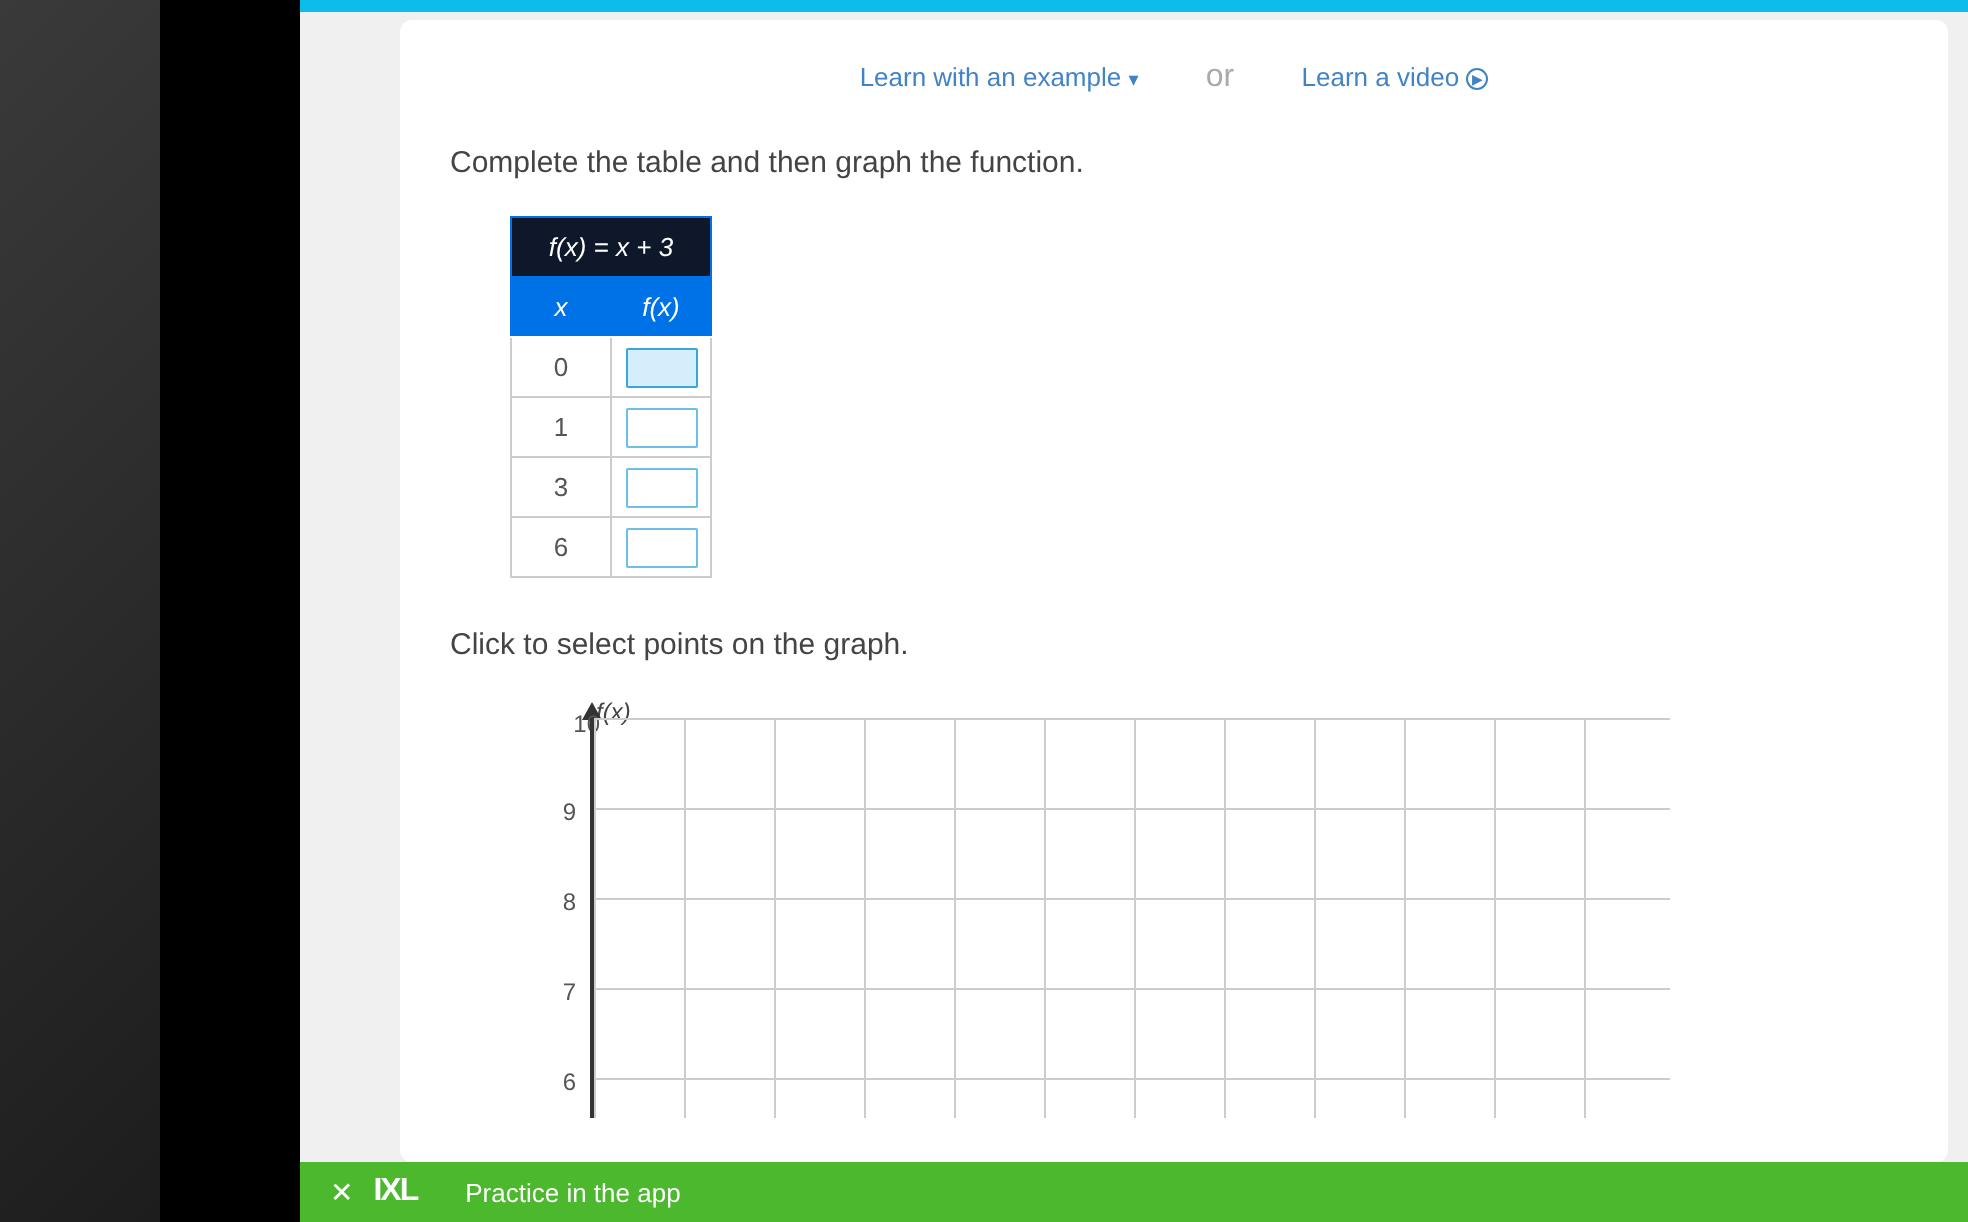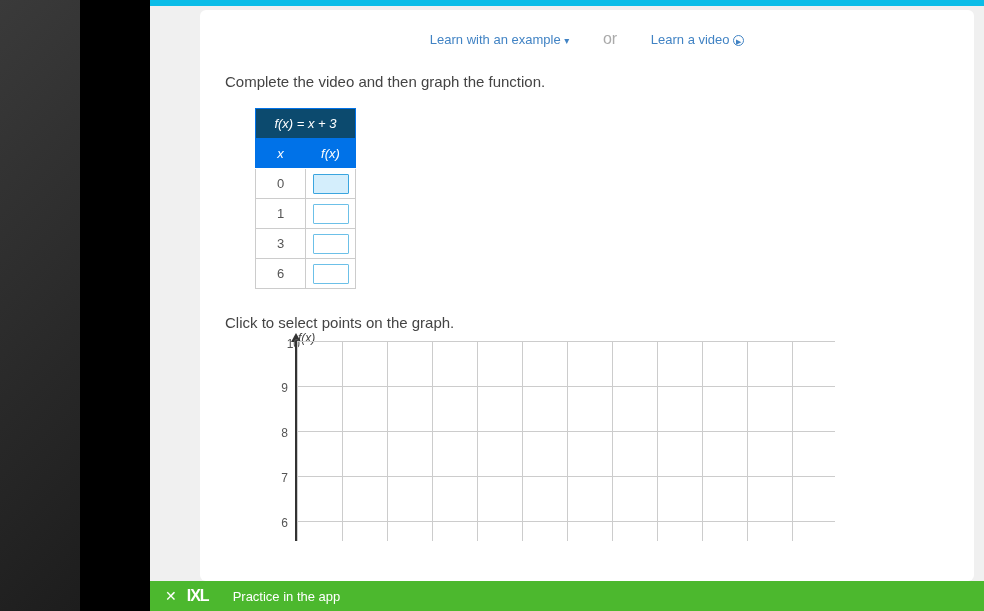--- a/index.html
+++ b/index.html
@@ -84,21 +84,21 @@
       margin-left: 30px;
       margin-bottom: 25px;
     }
     .func-table th, .func-table td {
       border: 1px solid #ccc;
       text-align: center;
       font-size: 13px;
       height: 30px;
     }
     .func-table .title-row th {
-      background: #0c4a6e;
+      background: #0f172a;
       color: #fff;
       font-weight: normal;
       font-style: italic;
       padding: 6px 8px;
       border-color: #0072e8;
     }
     .func-table .header-row th {
       background: #0072e8;
       color: #fff;
       font-weight: normal;
@@ -127,21 +127,21 @@
       text-align: center;
       font-size: 12px;
     }
     .answer-input.first {
       background: #d4eefc;
       border-color: #3aa5df;
     }
     .graph-instruction {
       color: #444;
       font-size: 15px;
-      margin-bottom: 0;
+      margin-bottom: 18px;
     }
     .graph-area {
       position: relative;
       margin-left: 30px;
       height: 220px;
       overflow: hidden;
     }
     .axis-label-fx {
       position: absolute;
       left: 43px;
@@ -221,21 +221,21 @@
       <span>Learn with an example</span>
       <span class="chevron-down">▾</span>
     </a>
     <span class="or-text">or</span>
     <a class="help-link">
       <span>Learn a video</span>
       <span class="play-icon">▶</span>
     </a>
   </div>
 
-  <p class="instruction">Complete the video and then graph the function.</p>
+  <p class="instruction">Complete the table and then graph the function.</p>
 
   <table class="func-table">
     <tbody>
         <tr class="title-row">
       <th colspan="2">f(x) = x + 3</th>
     </tr>
     <tr class="header-row">
       <th>x</th>
       <th>f(x)</th>
     </tr>

